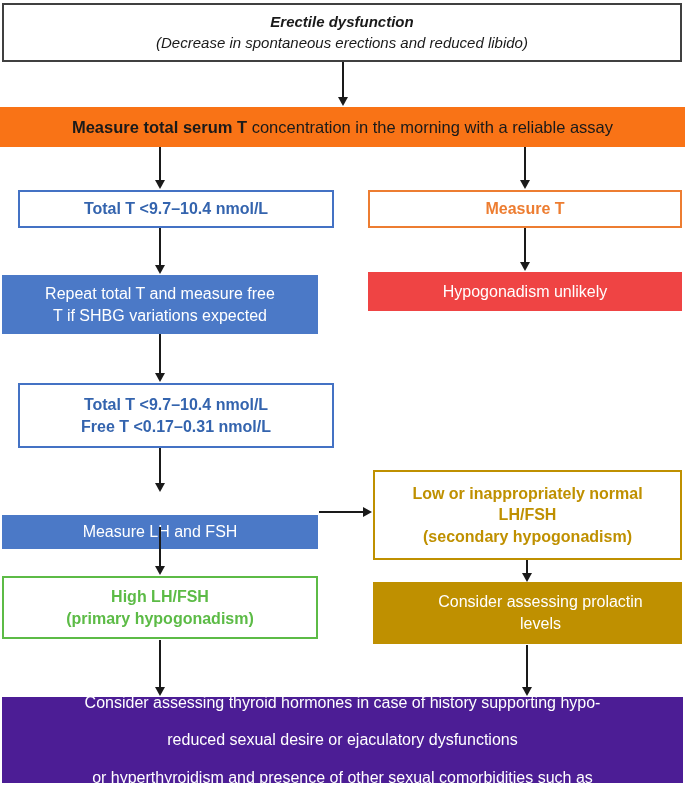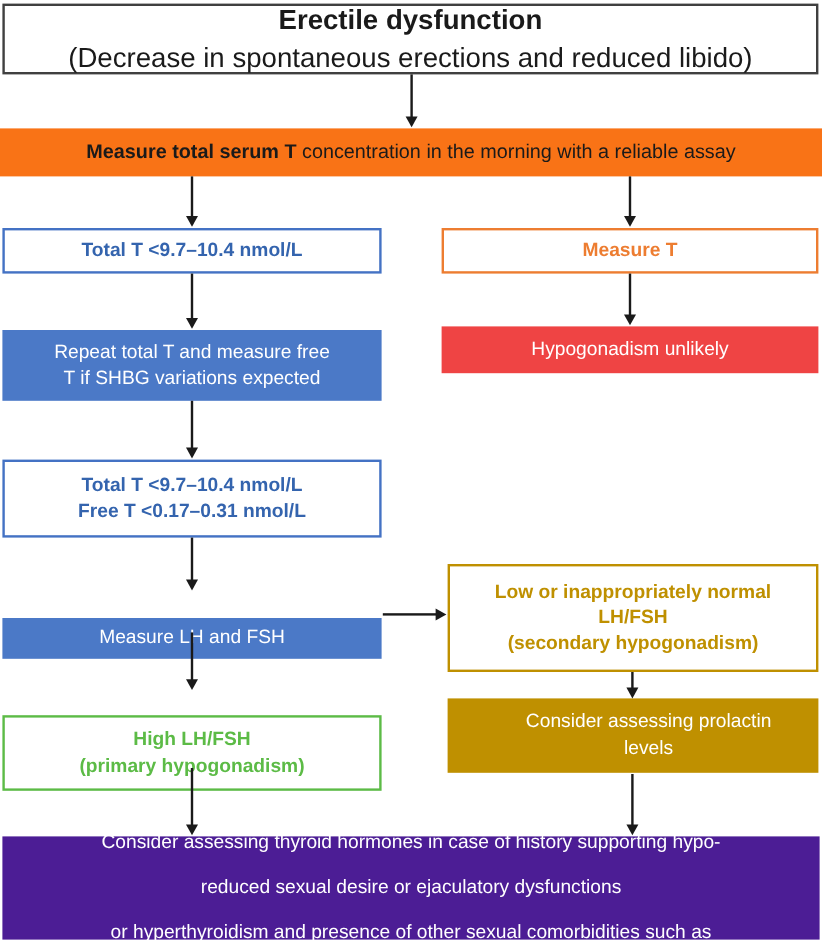--- a/index.html
+++ b/index.html
@@ -17,33 +17,33 @@
     text-align:center;
     box-sizing:border-box;
     font-size:16px;
     line-height:1.35;
   }
   .bold{font-weight:bold;}
   
   .top-box{
     left:2px;top:3px;width:680px;height:59px;
     background:#ffffff;border:2px solid #404040;
-    font-size:23px;color:#1a1a1a;
+    font-size:15px;color:#1a1a1a;font-style:italic;
   }
   
   .measure-bar{
     left:0;top:107px;width:685px;height:40px;
     background:#f97316;color:#1a1a1a;
     flex-direction:row;font-size:16.5px;
     white-space:pre-wrap;
   }
   
   .outline-blue{
     border:2px solid #4472C4;background:#ffffff;
-    color:#3464AE;font-weight:bold;
+    color:#3464AE;font-weight:bold;margin-left:16px;
   }
   .outline-orange{
     border:2px solid #ED7D31;background:#ffffff;
     color:#ED7D31;font-weight:bold;
   }
   .outline-gold{
     border:2px solid #BF9000;background:#ffffff;
     color:#BF9000;font-weight:bold;
   }
   .outline-green{
@@ -57,21 +57,21 @@
   .fill-green{background:#4c1d95;color:#ffffff;gap:16px;}
 
   
   .low-t-box{left:2px;top:190px;width:316px;height:38px;}
   .normal-t-box{left:368px;top:190px;width:314px;height:38px;}
   .repeat-box{left:2px;top:275px;width:316px;height:59px;}
   .unlikely-box{left:368px;top:272px;width:314px;height:39px;}
   .low-t2-box{left:2px;top:383px;width:316px;height:65px;}
   .lhfsh-box{left:2px;top:515px;width:316px;height:34px;}
   .secondary-box{left:373px;top:470px;width:309px;height:90px;}
-  .high-box{left:2px;top:576px;width:316px;height:63px;margin-top:20px;}
+  .high-box{left:2px;top:576px;width:316px;height:63px;}
   .prolactin-box{left:373px;top:582px;width:309px;height:62px;}
   .thyroid-box{left:2px;top:697px;width:681px;height:86px;}
 
   
   .arrow-v{
     position:absolute;width:2px;background:#1a1a1a;
   }
   .arrow-v::after{
     content:"";position:absolute;left:-4px;bottom:-8px;
     border-left:5px solid transparent;

